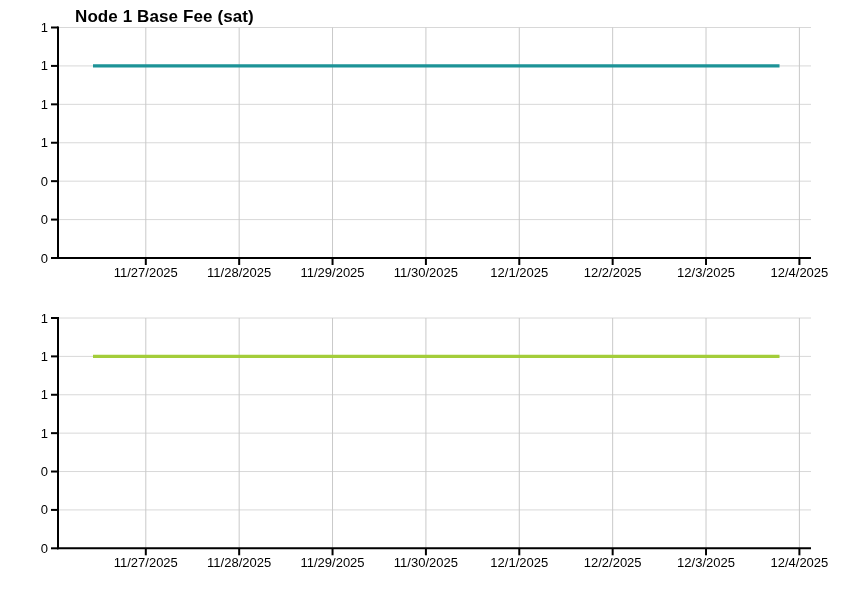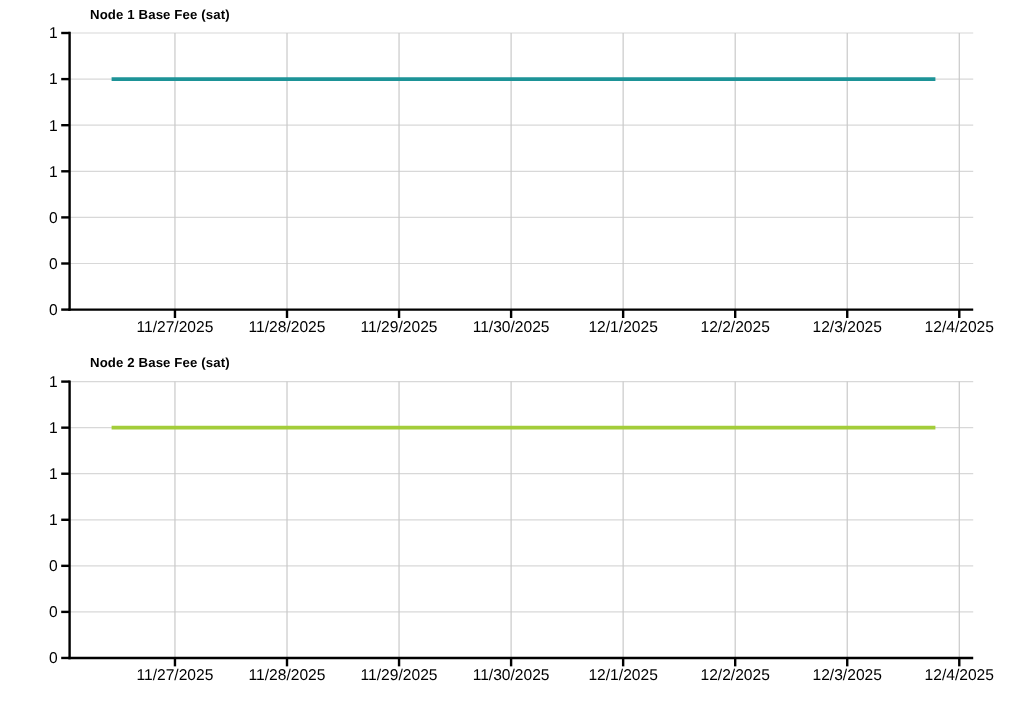--- a/index.html
+++ b/index.html
@@ -1,34 +1,33 @@
 <!DOCTYPE html>
 <html><head>
 <meta charset="utf-8">
 <style>
   html,body{margin:0;padding:0;}
   body{
     width:860px;height:600px;background:#ffffff;position:relative;overflow:hidden;
     font-family:"Liberation Sans",sans-serif;
   }
   .chart-title{
-    position:absolute;left:75px;font-size:11px;font-weight:700;color:#000;
+    position:absolute;left:75px;font-size:17px;font-weight:700;color:#000;
     letter-spacing:0.1px;white-space:nowrap;
   }
   svg text{
     font-family:"Liberation Sans",sans-serif;
     font-size:13px;fill:#000;
   }
 </style>
 </head>
 <body>
 
 <div style="position:absolute;inset:0;">
   <div class="chart-title" style="top:7px;">Node 1 Base Fee (sat)</div>
-  <div class="chart-title" style="top:297px;">Node 2 Base Fee (sat)</div>
   <svg id="chart-canvas" width="860" height="600" viewBox="0 0 860 600">
       <g>
         <g>
           <line x1="58" y1="27.5" x2="811" y2="27.5" stroke="#d8d8d8" stroke-width="1"></line>
           <line x1="58" y1="65.91666666666666" x2="811" y2="65.91666666666666" stroke="#d8d8d8" stroke-width="1"></line>
           <line x1="58" y1="104.33333333333333" x2="811" y2="104.33333333333333" stroke="#d8d8d8" stroke-width="1"></line>
           <line x1="58" y1="142.75" x2="811" y2="142.75" stroke="#d8d8d8" stroke-width="1"></line>
           <line x1="58" y1="181.16666666666666" x2="811" y2="181.16666666666666" stroke="#d8d8d8" stroke-width="1"></line>
           <line x1="58" y1="219.58333333333331" x2="811" y2="219.58333333333331" stroke="#d8d8d8" stroke-width="1"></line>
           <line x1="58" y1="258" x2="811" y2="258" stroke="#d8d8d8" stroke-width="1"></line>

